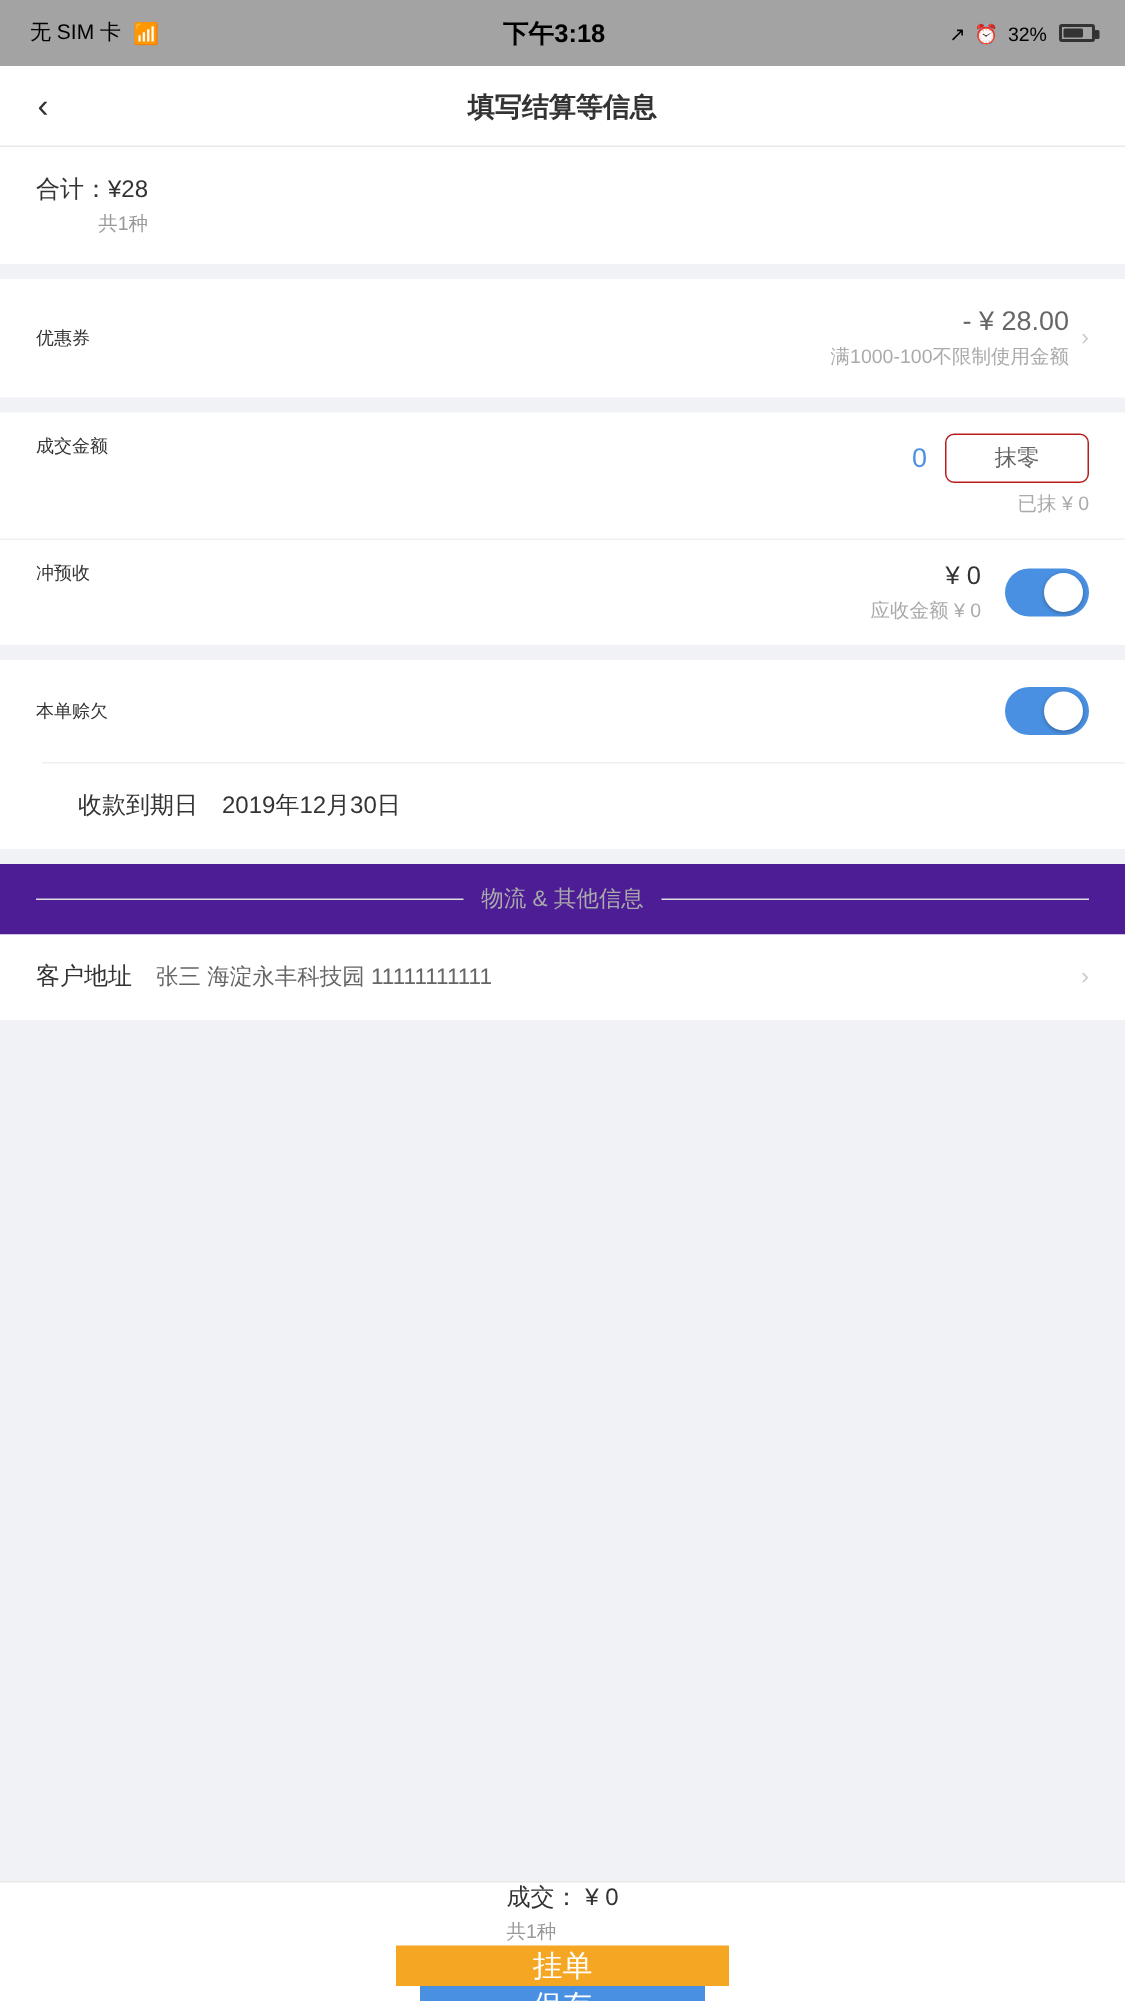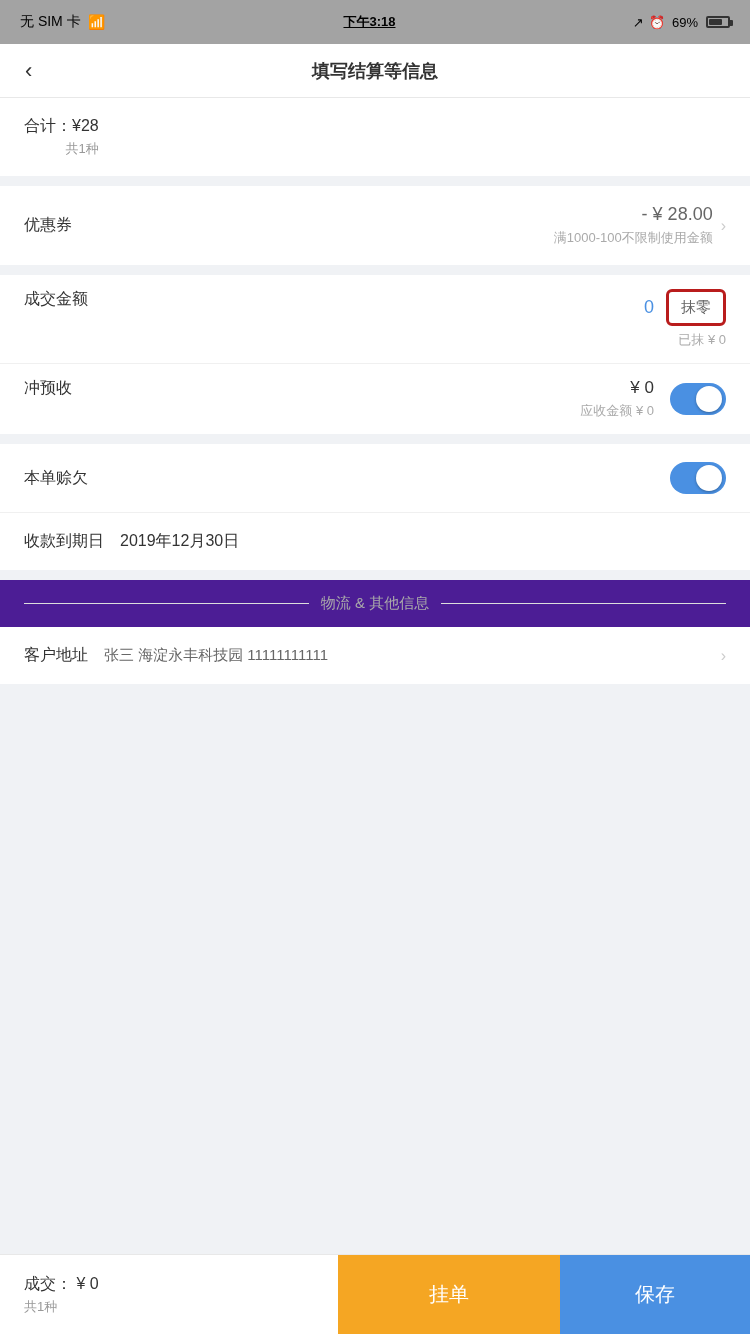--- a/index.html
+++ b/index.html
@@ -18,21 +18,21 @@
       background: #a3a3a3;
       height: 44px;
       display: flex;
       align-items: center;
       justify-content: space-between;
       padding: 0 20px;
       font-size: 15px;
       font-weight: 500;
     }
     .status-left { display: flex; align-items: center; gap: 8px; font-size: 14px; }
-    .status-center { font-size: 13px; font-weight: 600; text-decoration: underline; }
+    .status-center { font-size: 17px; font-weight: 600; }
     .status-right { display: flex; align-items: center; gap: 6px; font-size: 13px; }
     .battery-icon {
       display: inline-block;
       width: 24px; height: 12px;
       border: 2px solid #333;
       border-radius: 2px;
       position: relative;
       margin-left: 2px;
     }
     .battery-icon::after {
@@ -135,21 +135,21 @@
       padding: 18px 24px;
       display: flex;
       align-items: center;
       justify-content: space-between;
       border-bottom: 1px solid #f0f0f0;
     }
     .form-row:last-child {
       border-bottom: none;
     }
     .form-label {
-      font-size: 16px;
+      font-size: 12px;
       color: #333;
       flex-shrink: 0;
     }
     .form-value-right {
       display: flex;
       flex-direction: column;
       align-items: flex-end;
     }
     .coupon-amount {
       font-size: 18px;
@@ -188,25 +188,25 @@
       display: flex;
       align-items: center;
       gap: 12px;
     }
     .amount-value {
       font-size: 18px;
       color: #4a90e2;
       font-weight: 500;
     }
     .round-btn {
-      border: 3px solid #b91c1c;
+      border: 1px solid #b91c1c;
       background: #fff;
       color: #666;
       font-size: 15px;
-      padding: 6px 12px;
+      padding: 6px 32px;
       border-radius: 6px;
       cursor: pointer;
     }
     .already-rounded {
       font-size: 13px;
       color: #aaa;
       margin-top: 5px;
     }
 
     
@@ -268,20 +268,21 @@
       display: flex;
       align-items: center;
       justify-content: space-between;
     }
     .due-date-row {
       padding: 18px 24px;
       display: flex;
       align-items: center;
       gap: 16px;
       border-top: 1px solid #f0f0f0;
+      margin-left: 28px;
     }
     .due-date-label {
       font-size: 16px;
       color: #333;
       flex-shrink: 0;
     }
     .due-date-value {
       font-size: 16px;
       color: #333;
     }
@@ -331,20 +332,21 @@
     .bottom-bar {
       position: fixed;
       bottom: 0;
       left: 0;
       width: 750px;
       height: 80px;
       background: #fff;
       display: flex;
       align-items: center;
       border-top: 1px solid #e8e8e8;
+      flex-direction: column;
     }
     .bottom-info {
       flex: 1;
       padding: 0 24px;
     }
     .bottom-transaction {
       font-size: 16px;
       color: #333;
     }
     .bottom-count {
@@ -382,21 +384,21 @@
 
 <div class="status-bar">
   <div class="status-left">
     <span>无 SIM 卡</span>
     <span>📶</span>
   </div>
   <div class="status-center">下午3:18</div>
   <div class="status-right">
     <span>↗</span>
     <span>⏰</span>
-    <span>69%</span>
+    <span>32%</span>
     <div class="battery-icon">
       <div class="battery-fill"></div>
     </div>
   </div>
 </div>
 
 <div class="nav-bar">
   <span class="nav-back">‹</span>
   <span class="nav-title">填写结算等信息</span>
 </div>

